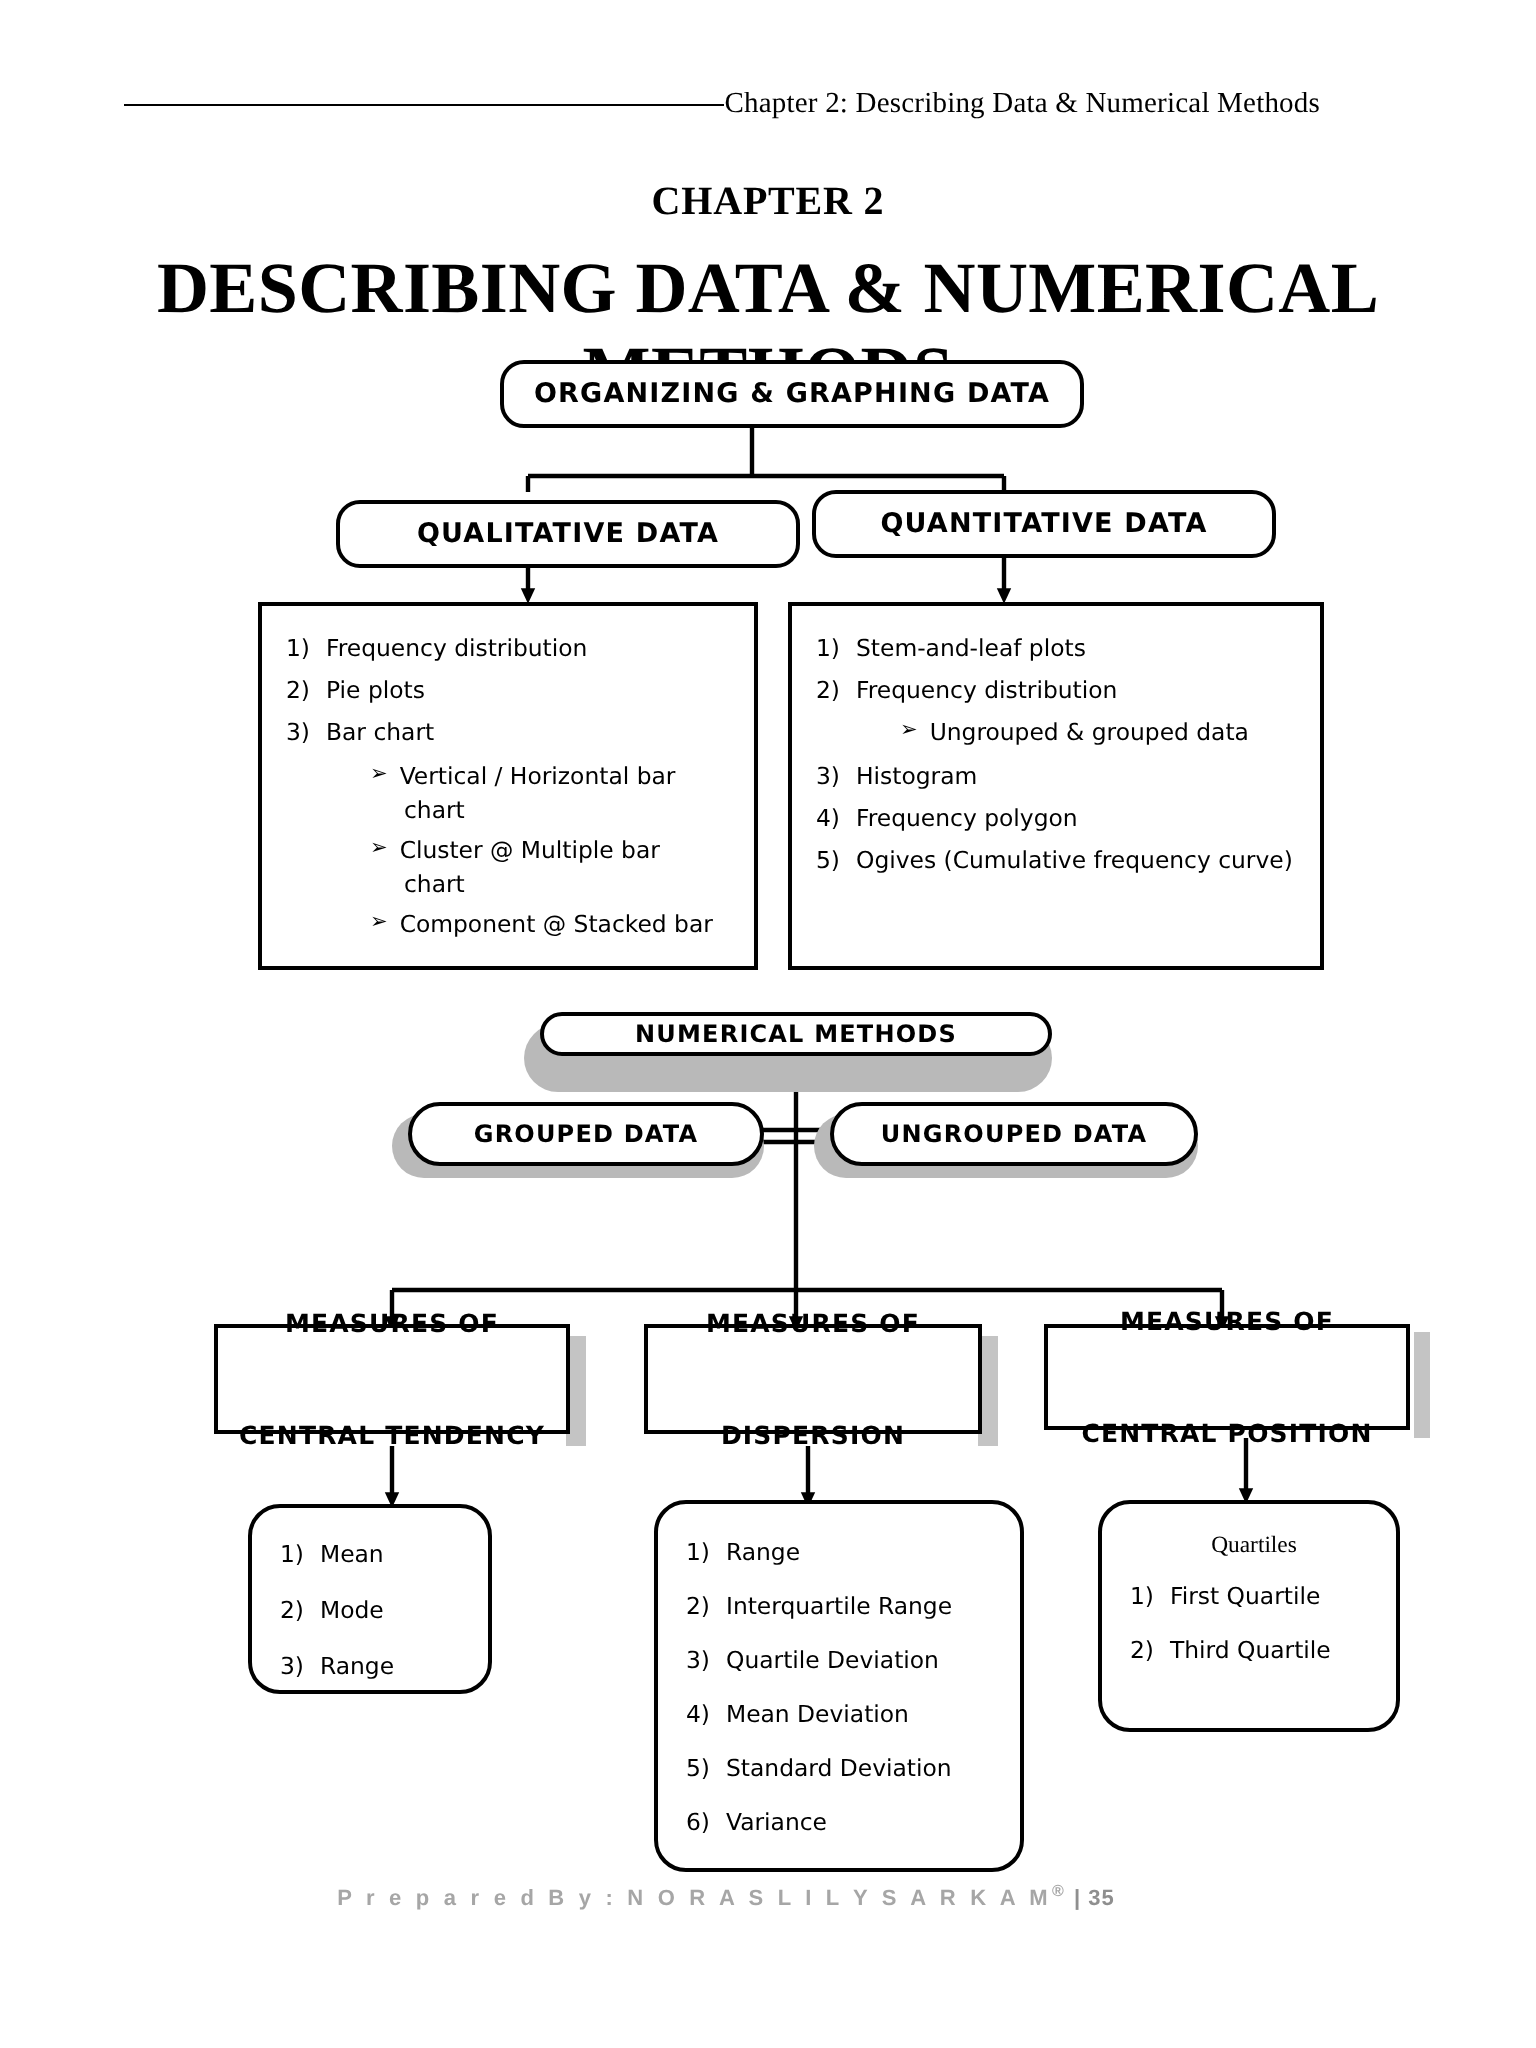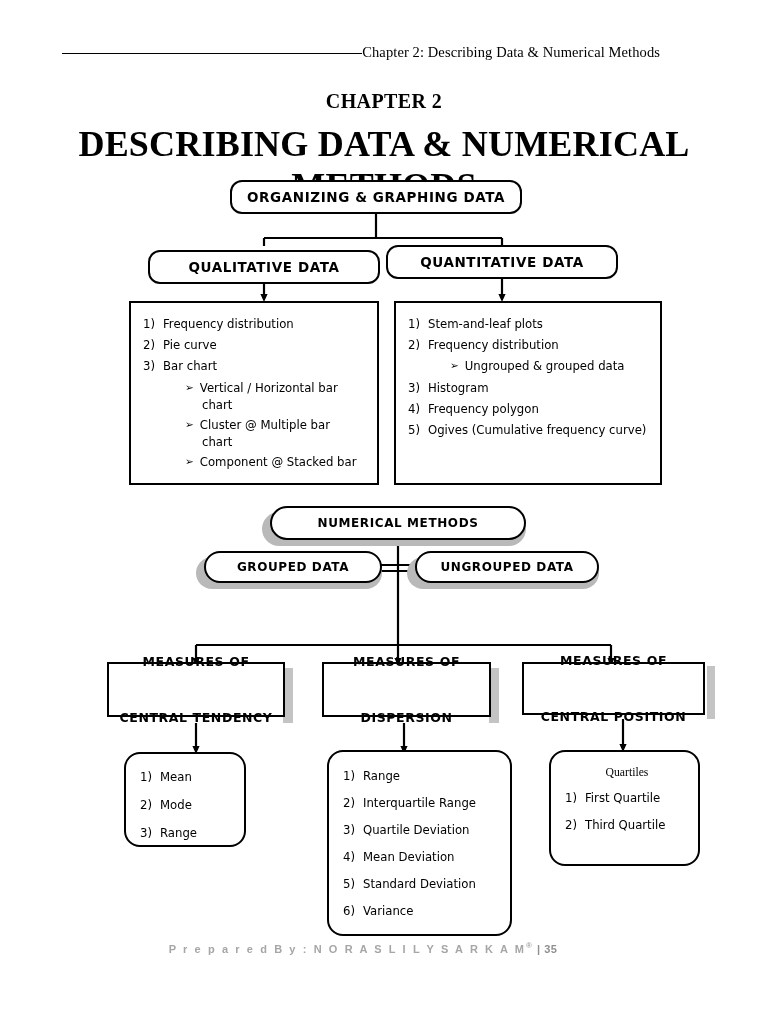--- a/index.html
+++ b/index.html
@@ -91,20 +91,21 @@
     font-weight: bold;
     letter-spacing: 0.6px;
     z-index: 2;
   }
 
   
   .cap {
     border: 2.6px solid #000;
     border-radius: 12px;
     font-size: 13.5px;
+    margin-left: 20px;
   }
 
   
   .pill {
     border: 2.6px solid #000;
     border-radius: 999px;
     font-size: 12px;
   }
   .pill-shadow {
     position: absolute;
@@ -253,21 +254,21 @@
 
   <div class="node cap" style="left:386px; top:245px; width:232px; height:34px;">QUANTITATIVE DATA</div>
 
   <div class="listbox" style="left:129px; top:301px; width:250px; height:184px; padding:14px 0 0 12px;">
     <div class="litem" style="margin-bottom:7px;">
       <span class="num">1)</span>
       <span>Frequency distribution</span>
     </div>
     <div class="litem" style="margin-bottom:7px;">
       <span class="num">2)</span>
-      <span>Pie curve</span>
+      <span>Pie plots</span>
     </div>
     <div class="litem" style="margin-bottom:8px;">
       <span class="num">3)</span>
       <span>Bar chart</span>
     </div>
 
     <div style="padding-left:42px;">
       <div class="sub">
         <span class="bullet">➢</span>
         <span>Vertical / Horizontal bar</span>
@@ -308,21 +309,21 @@
       <span class="num">4)</span>
       <span>Frequency polygon</span>
     </div>
     <div class="litem">
       <span class="num">5)</span>
       <span>Ogives (Cumulative frequency curve)</span>
     </div>
   </div>
 
   <div class="pill-shadow" style="left:262px; top:512px; width:264px; height:34px;"></div>
-  <div class="node pill" style="left:270px; top:506px; width:256px; height:34px;">NUMERICAL METHODS</div>
+  <div class="node pill" style="left:270px; top:506px; width:256px; height:22px;">NUMERICAL METHODS</div>
 
   <div class="pill-shadow" style="left:196px; top:557px; width:186px; height:32px;"></div>
   <div class="node pill" style="left:204px; top:551px; width:178px; height:32px;">GROUPED DATA</div>
 
   <div class="pill-shadow" style="left:407px; top:557px; width:192px; height:32px;"></div>
   <div class="node pill" style="left:415px; top:551px; width:184px; height:32px;">UNGROUPED DATA</div>
 
   <div class="rect-shadow" style="left:283px; top:668px; width:10px; height:55px;"></div>
   <div class="node rect" style="left:107px; top:662px; width:178px; height:55px;">
     <div>MEASURES OF</div>

